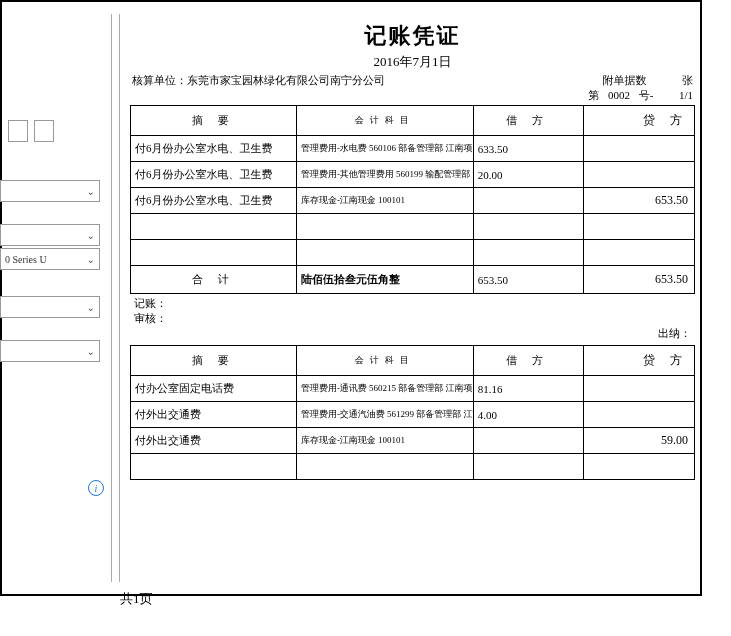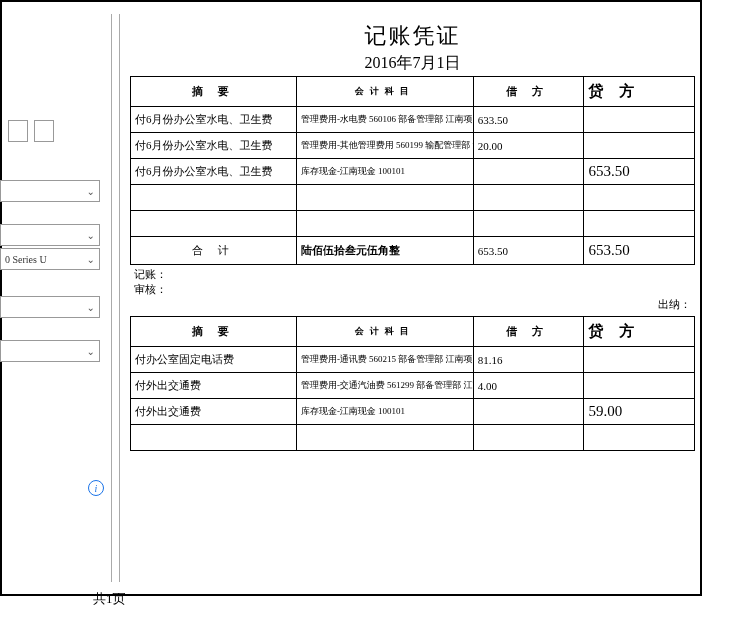--- a/index.html
+++ b/index.html
@@ -5,35 +5,35 @@
   * { box-sizing: border-box; margin: 0; padding: 0; }
   body { font-family: "SimSun","宋体",serif; font-size: 12px; background: #fff; color: #000; width: 731px; height: 636px; overflow: hidden; position: relative; }
   .outer-border { position: absolute; top: 0; left: 0; width: 702px; height: 596px; border: 2px solid #000; background: #fff; }
   .left-small { position: absolute; top: 120px; left: 8px; width: 20px; height: 22px; border: 1px solid #999; background: #fff; }
   .left-small2 { position: absolute; top: 120px; left: 34px; width: 20px; height: 22px; border: 1px solid #999; background: #fff; }
   .left-sel { position: absolute; left: 0; width: 100px; height: 22px; border: 1px solid #999; background: #fff; font-size: 11px; padding: 2px 4px; display: flex; align-items: center; justify-content: flex-end; }
   .left-sel .chev { font-size: 10px; color: #555; }
   .left-sel .txt { font-size: 10px; color: #333; flex: 1; overflow: hidden; white-space: nowrap; }
   .info-icon { position: absolute; left: 88px; top: 480px; width: 16px; height: 16px; border-radius: 50%; border: 1.5px solid #1a73e8; color: #1a73e8; font-size: 10px; display: flex; align-items: center; justify-content: center; font-family: Georgia,serif; font-style: italic; }
   .preview { position: absolute; left: 130px; top: 15px; width: 565px; height: 565px; background: #fff; }
-  .page-label { position: absolute; left: 93px; top: 590px; font-size: 13px; }
+  .page-label { position: absolute; left: 120px; top: 590px; font-size: 13px; }
   .voucher { position: relative; width: 100%; font-size: 11px; }
-  .v-title { text-align: center; font-size: 22px; font-weight: normal; letter-spacing: 2px; margin-top: 6px; }
-  .v-date { text-align: center; font-size: 16px; margin-top: 2px; }
+  .v-title { text-align: center; font-size: 22px; font-weight: bold; letter-spacing: 2px; margin-top: 6px; }
+  .v-date { text-align: center; font-size: 13px; margin-top: 2px; }
   .v-header-row { display: flex; font-size: 11px; margin-top: 2px; padding: 0 2px; }
   .v-unit-label { }
   .v-unit-val { flex: 1; }
   .v-att-label { width: 70px; text-align: right; }
   .v-table { width: 100%; border-collapse: collapse; margin-top: 2px; table-layout: fixed; }
   .v-table th, .v-table td { border: 1px solid #000; padding: 3px 4px; height: 26px; vertical-align: middle; overflow: hidden; white-space: nowrap; }
-  .v-table th { font-weight: bold; text-align: center; font-size: 12px; height: 30px; letter-spacing: 6px; }
+  .v-table th { font-weight: normal; text-align: center; font-size: 12px; height: 30px; letter-spacing: 6px; }
   .v-table .c-summary { width: 150px; font-size: 11px; }
   .v-table .c-account { width: 160px; font-size: 9px; }
   .v-table .c-debit { width: 100px; font-size: 11px; padding-right: 6px; }
-  .v-table .c-credit { width: 100px; text-align: left; font-size: 15px; padding-right: 6px; }
+  .v-table .c-credit { width: 100px; text-align: right; font-size: 12px; padding-right: 6px; }
   .v-table .row-total td { font-weight: normal; height: 28px; }
   .v-table .row-total .c-summary { text-align: center; letter-spacing: 6px; }
   .v-sign-row { display: flex; font-size: 11px; padding: 2px 4px; flex-direction: column; }
   .v-sign-row > div { flex: 1; }
   .v-sign-row > div:last-child { text-align: right; }
   .left-vline { position: absolute; top: 14px; left: 111px; width: 0; height: 568px; border-left: 1px solid #aaa; }
   .left-vline2 { position: absolute; top: 14px; left: 119px; width: 0; height: 568px; border-left: 1px solid #aaa; }
 </style>
 </head>
 <body>
@@ -69,20 +69,39 @@
 <div class="left-vline"></div>
 <div class="left-vline2"></div>
 
 <div class="page-label">共1页</div>
 
 <div class="preview">
 
   <div class="voucher">
     <div class="v-title">记账凭证</div>
     <div class="v-date">2016年7月1日</div>
+    <div class="v-header-row">
+      <div style="flex:1">
+        <span class="v-unit-label">核算单位：</span><span class="v-unit-val">东莞市家宝园林绿化有限公司南宁分公司</span>
+      </div>
+      <div style="display:flex;flex-direction:column;align-items:flex-end">
+        <div>
+          <span class="v-att-label">附单据数</span>
+          <span style="display:inline-block;width:30px"></span>
+          <span>张</span>
+        </div>
+        <div>
+          <span>第</span>
+          <span style="margin:0 6px">0002</span>
+          <span>号-</span>
+          <span style="display:inline-block;width:20px"></span>
+          <span>1/1</span>
+        </div>
+      </div>
+    </div>
 
     <table class="v-table">
       <thead>
         <tr>
           <th class="c-summary">摘 要</th>
           <th class="c-account">会计科目</th>
           <th class="c-debit">借 方</th>
           <th class="c-credit">贷 方</th>
         </tr>
       </thead>

